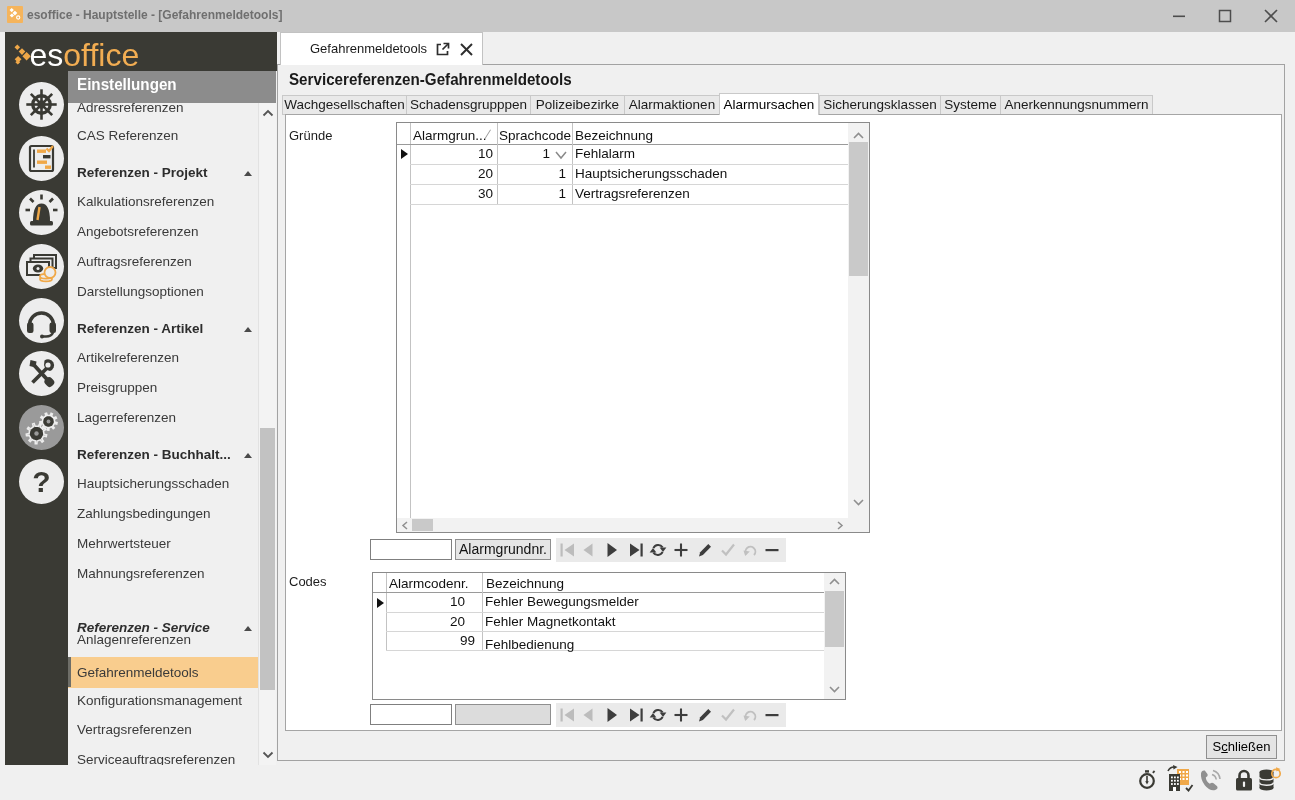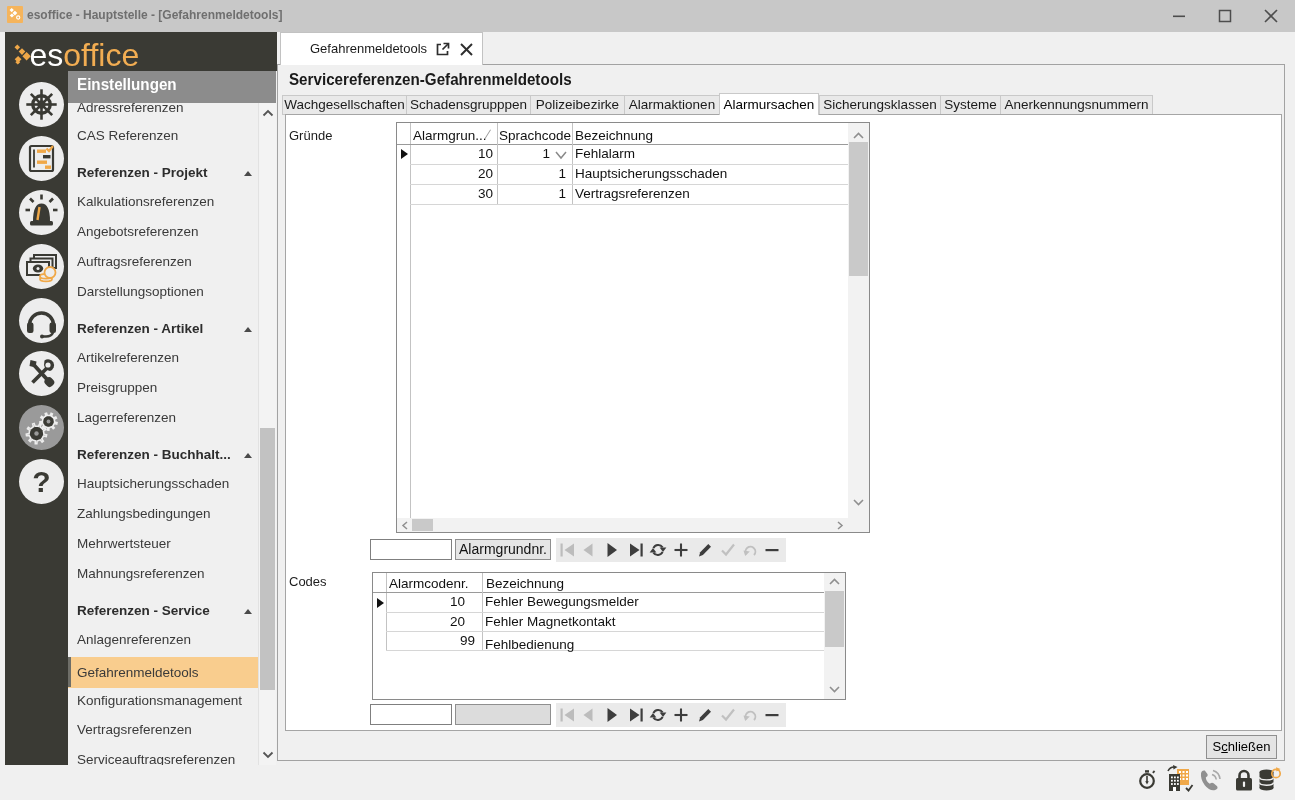--- a/index.html
+++ b/index.html
@@ -175,21 +175,21 @@
     <div class="mi" style="top:206px;">Darstellungsoptionen</div>
     <div class="mi hd" style="top:243px;">Referenzen - Artikel<span class="arr"></span></div>
     <div class="mi" style="top:272px;">Artikelreferenzen</div>
     <div class="mi" style="top:332px;">Lagerreferenzen</div>
     <div class="mi" style="top:302px;">Preisgruppen</div>
     <div class="mi hd" style="top:369px;">Referenzen - Buchhalt...<span class="arr"></span></div>
     <div class="mi" style="top:398px;">Hauptsicherungsschaden</div>
     <div class="mi" style="top:428px;">Zahlungsbedingungen</div>
     <div class="mi" style="top:458px;">Mehrwertsteuer</div>
     <div class="mi" style="top:488px;">Mahnungsreferenzen</div>
-    <div class="mi hd" style="top:525px;">Referenzen - Service<span class="arr"></span></div>
+    <div class="mi hd" style="top:542px;font-style:italic;">Referenzen - Service<span class="arr"></span></div>
     <div class="mi" style="top:554px;">Anlagenreferenzen</div>
     <div class="mi" style="top:615px;">Konfigurationsmanagement</div>
     <div class="mi" style="top:644px;">Vertragsreferenzen</div>
     <div class="mi" style="top:674px;">Serviceauftragsreferenzen</div>
     <div id="mi-active">
         <div class="bar"></div>
         <div style="position:absolute;left:9px;top:0;font-size:13.5px;line-height:31px;color:#3a3a3a;">Gefahrenmeldetools</div>
       </div>
     <div id="mscroll">
         <svg style="position:absolute;left:3px;top:6px;" width="12" height="9">

